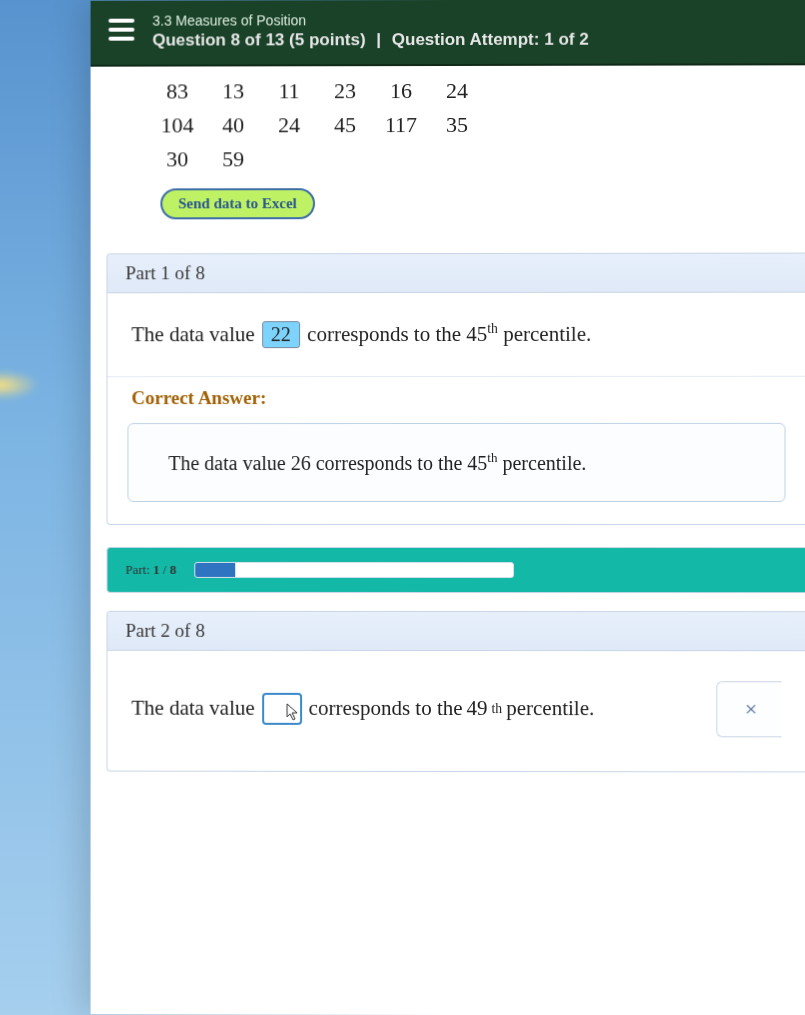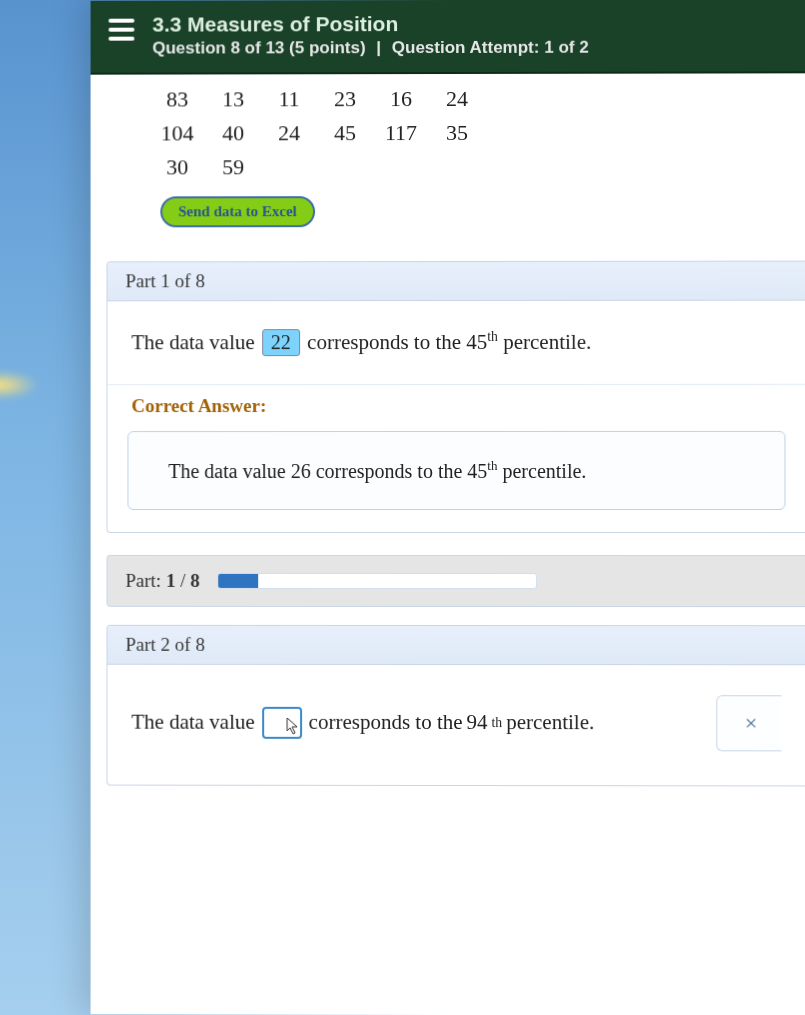--- a/index.html
+++ b/index.html
@@ -47,41 +47,41 @@
     cursor: pointer;
   }
   .hamburger span {
     display: block;
     width: 26px;
     height: 4px;
     background: #fff;
     border-radius: 2px;
   }
   .header-texts { display: flex; flex-direction: column; gap: 2px; }
-  .section-title { font-size: 21px; font-weight: bold; color: #dceedf; }
+  .section-title { font-size: 14px; font-weight: normal; color: #dceedf; }
   .qline { font-size: 17px; font-weight: bold; color: #e5e5e5; }
   .qline .sep { margin: 0 6px; }
   .content { padding: 0 0 0 0; }
   .data-block { padding: 8px 0 16px 70px; }
   table.data { border-collapse: separate; border-spacing: 0; }
   table.data td {
     font-family: Georgia, 'Times New Roman', serif;
     font-size: 22px;
     color: #222;
     padding: 4px 22px 4px 0;
     text-align: center;
     min-width: 56px;
   }
   .excel-btn {
     display: inline-block;
     margin: 12px 0 0 0;
     padding: 5px 16px;
     border: 2px solid #3e6ea8;
     border-radius: 20px;
-    background: #84cc16;
+    background: #bef264;
     color: #2a568f;
     font-weight: bold;
     font-size: 15px;
     font-family: Georgia, 'Times New Roman', serif;
     cursor: pointer;
   }
   .pane {
     margin: 18px 0 0 16px;
     border: 1px solid #c9d6e6;
     border-radius: 4px 0 0 4px;
@@ -128,30 +128,30 @@
     border: 1px solid #bfd2e6;
     border-radius: 6px;
     background: #fcfdff;
     padding: 26px 40px;
     font-family: Georgia, 'Times New Roman', serif;
     font-size: 20px;
     color: #222;
   }
   .progress-pane {
     margin: 22px 0 0 16px;
-    background: #e5e5e5;
+    background: #14b8a6;
     border: 1px solid #c9d6e6;
     border-right: none;
     border-radius: 4px 0 0 4px;
     padding: 14px 18px;
     display: flex;
     align-items: center;
     gap: 18px;
     font-family: Georgia, 'Times New Roman', serif;
-    font-size: 19px;
+    font-size: 13px;
     color: #333;
   }
   .progress-bar {
     flex: 0 0 320px;
     height: 16px;
     background: #fff;
     border-radius: 3px;
     overflow: hidden;
     border: 1px solid #d3dfee;
   }
@@ -292,21 +292,21 @@
     <div class="pane">
       <div class="pane-header">Part 2 of 8</div>
       <div class="part2-body">
         <span>The data value </span>
         <span class="input-slot">
           <svg class="cursor-icon" viewBox="0 0 14 18">
             <path d="M1 1 L1 14 L4 11 L7 17 L9 16 L6 10 L11 10 Z" fill="#fff" stroke="#333" stroke-width="1"></path>
           </svg>
         </span>
         <span>corresponds to the </span>
-        <span>94</span>
+        <span>49</span>
           <sup>th</sup>
         <span> percentile.</span>
         <div class="close-pill">
           <span>×</span>
         </div>
       </div>
     </div>
 
   </div>
 </div>

